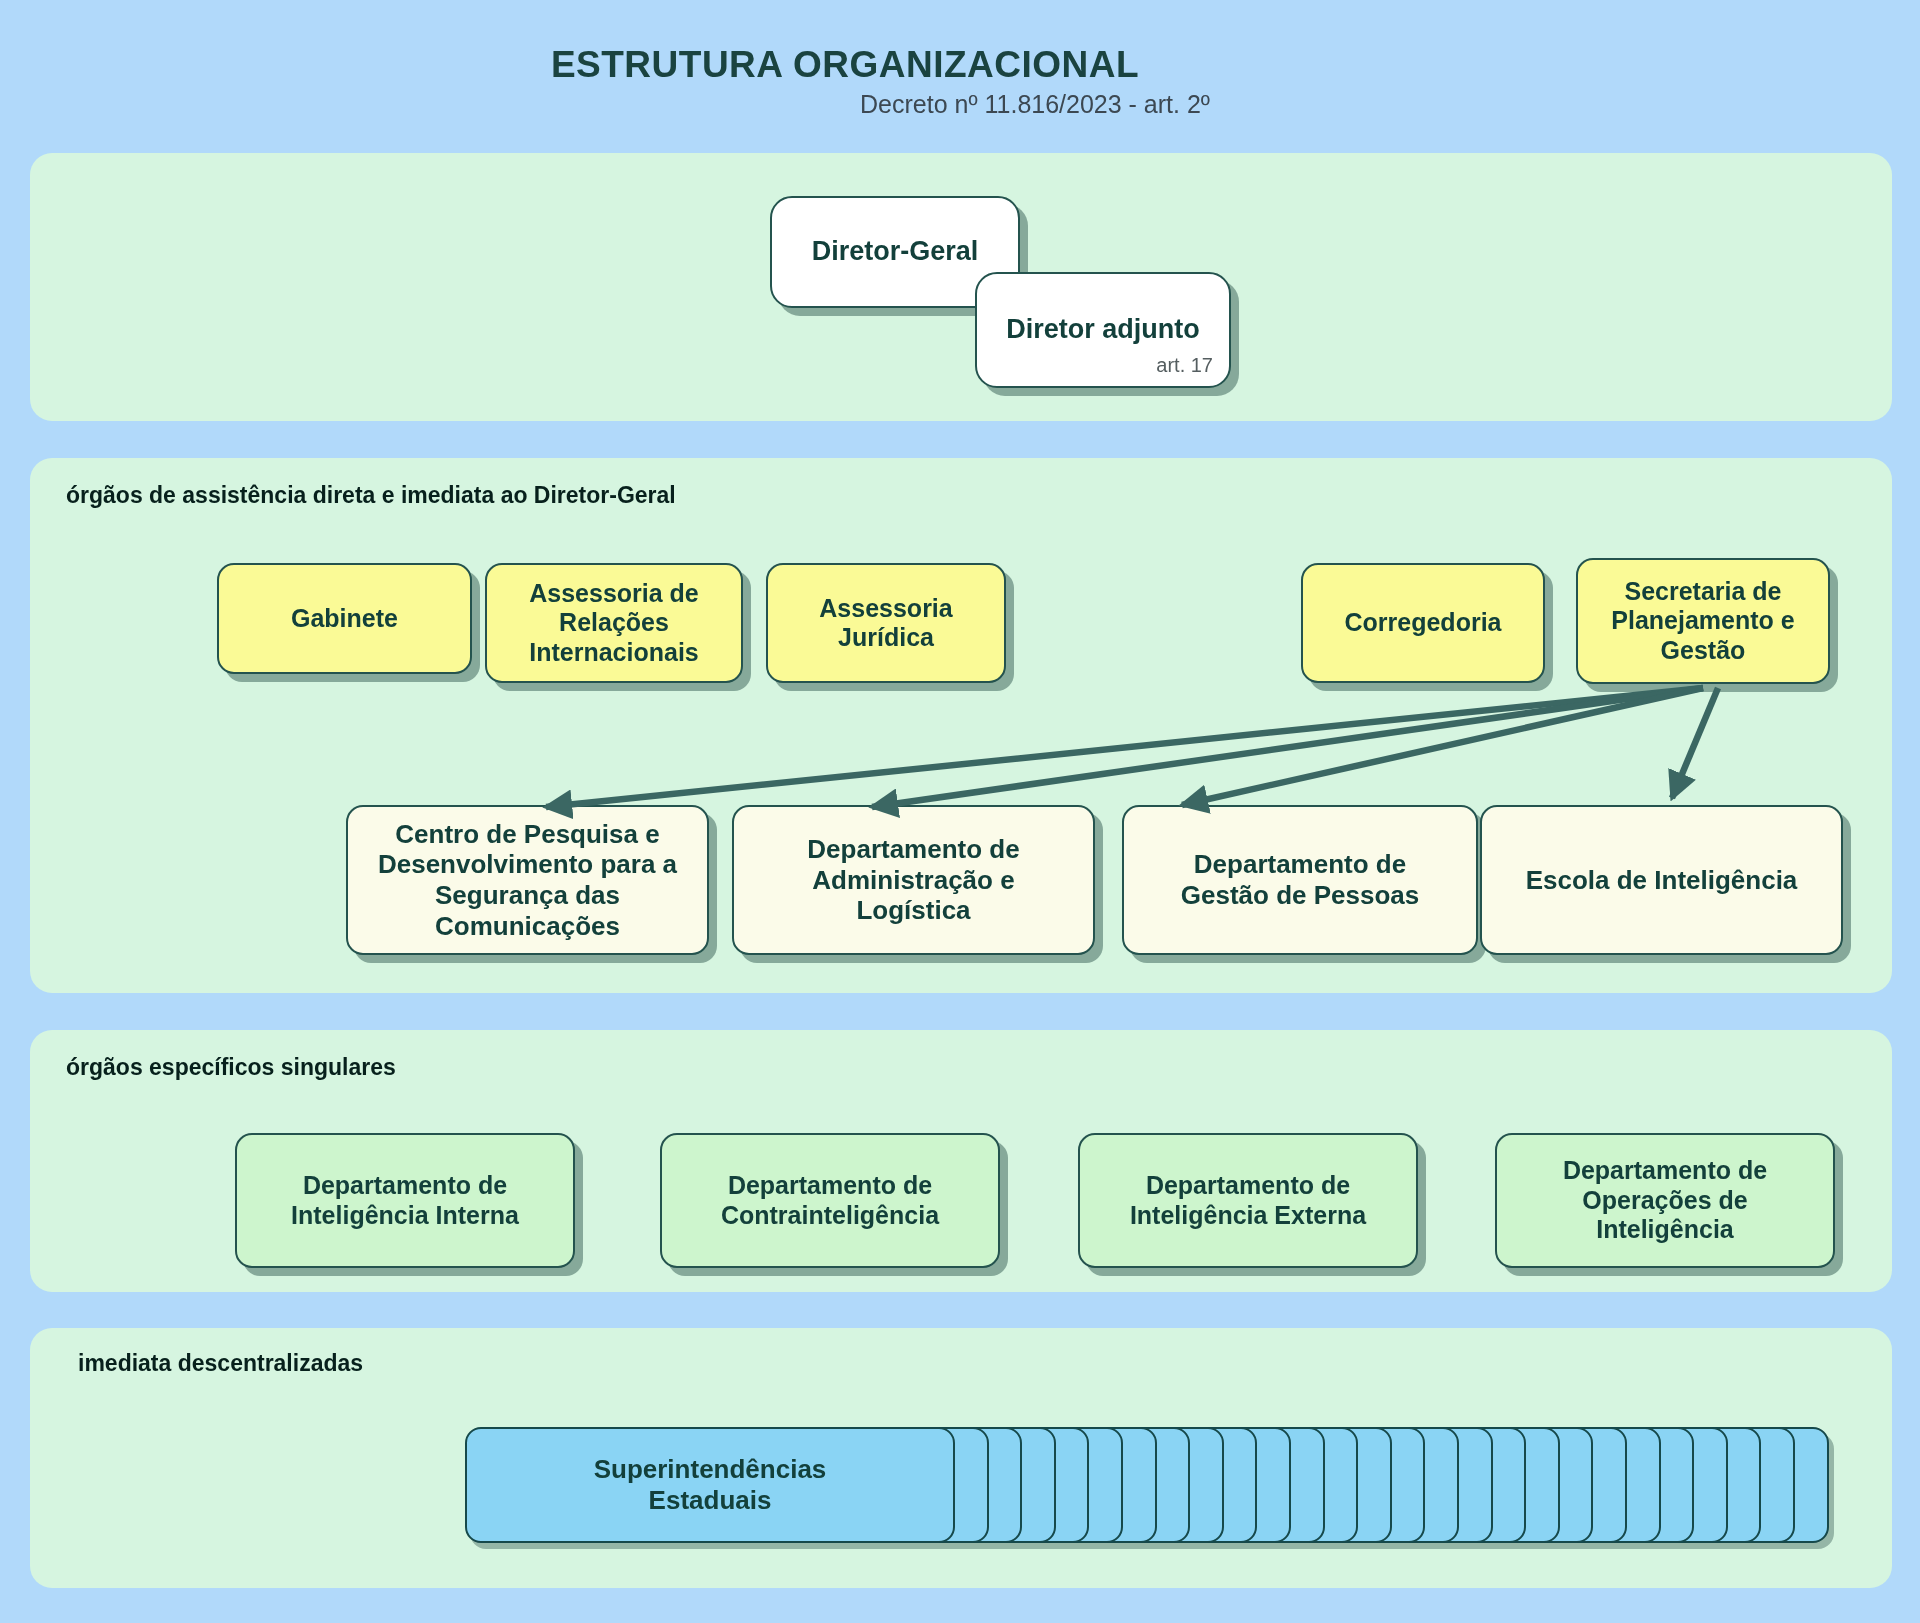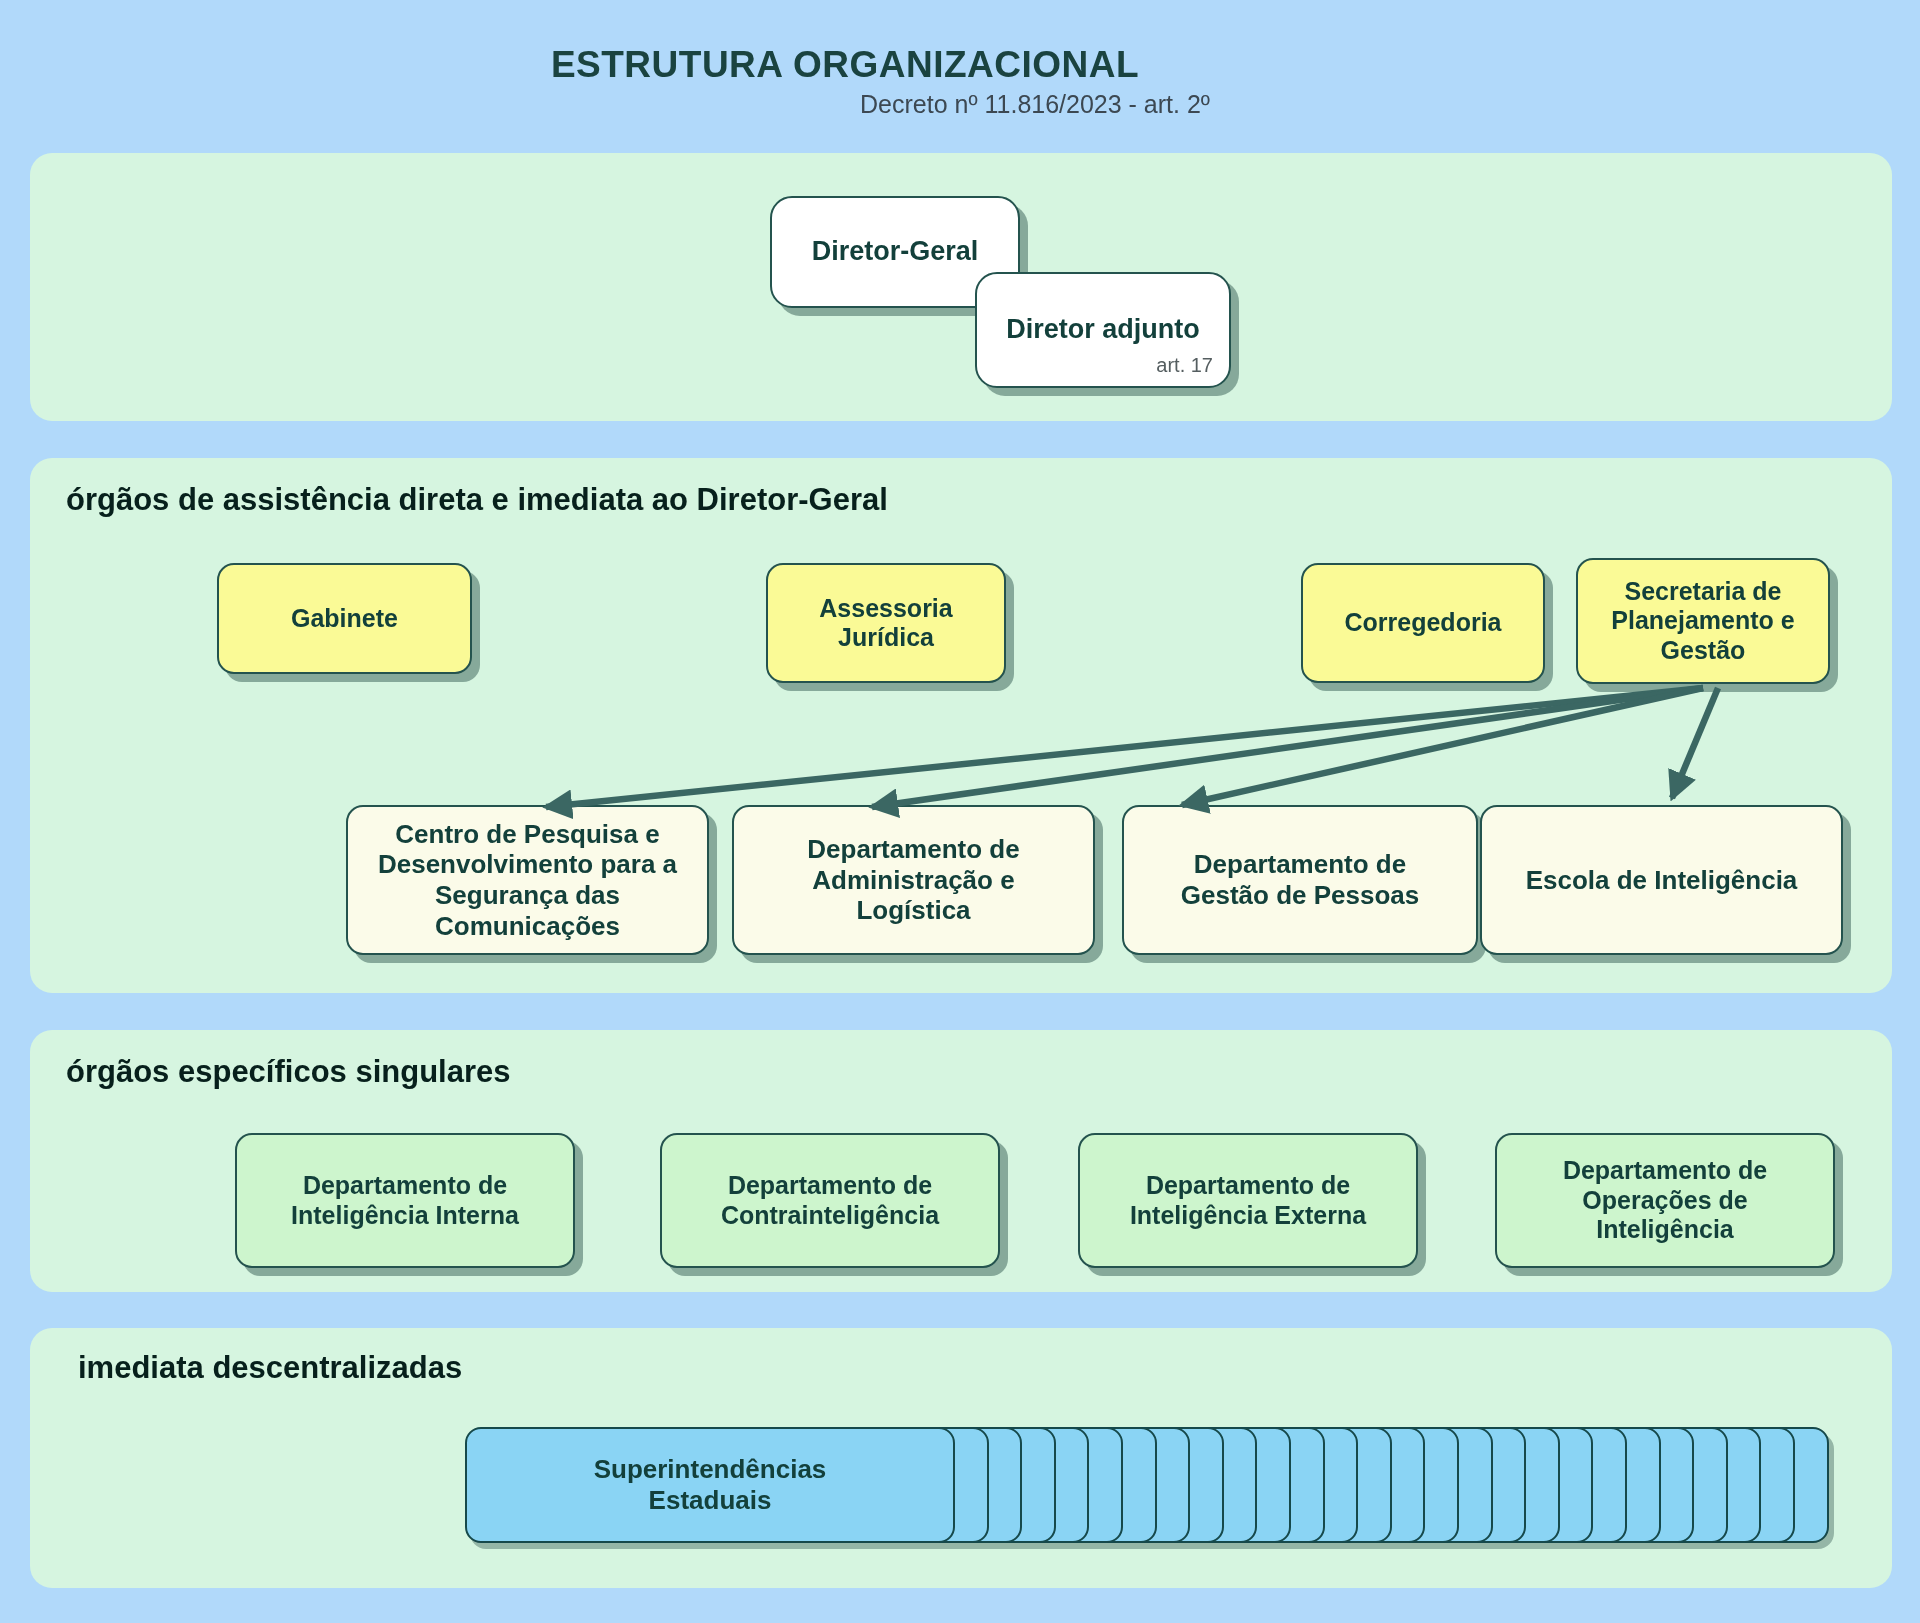--- a/index.html
+++ b/index.html
@@ -8,21 +8,21 @@
     --border:#24534e; --arrow:#3b6763; --note:#555e60;
   }
   html,body{margin:0;padding:0;background:var(--bg);}
   .stage{position:relative;width:1920px;height:1623px;background:var(--bg);
     font-family:"Liberation Sans",sans-serif;overflow:hidden;}
   .title{position:absolute;left:0;top:44px;width:1690px;text-align:center;
     font-size:37px;font-weight:bold;color:#1a4340;letter-spacing:.5px;}
   .subtitle{position:absolute;left:150px;top:90px;width:1770px;text-align:center;
     font-size:25px;color:#3c4852;}
   .panel{position:absolute;left:30px;width:1862px;background:var(--panel);border-radius:22px;}
-  .heading{position:absolute;margin:0;font-size:31px;font-weight:bold;color:var(--heading);}
+  .heading{position:absolute;margin:0;font-size:23px;font-weight:bold;color:var(--heading);}
   .node{position:absolute;display:flex;align-items:center;justify-content:center;
     text-align:center;font-weight:bold;color:var(--ink);line-height:1.18;
     border:2.5px solid var(--border);border-radius:17px;
     box-shadow:8px 8px 0 rgba(23,64,58,.42);box-sizing:border-box;}
   .white{background:#ffffff;font-size:27px;border-radius:22px;}
   .yellow{background:var(--yellow);font-size:25px;}
   .cream{background:var(--cream);font-size:26px;}
   .greenbox{background:var(--green);font-size:25px;}
   .note{position:absolute;right:16px;bottom:8px;font-size:20px;font-weight:normal;color:var(--note);}
   .lbl{display:block;}
@@ -51,20 +51,23 @@
       <span class="lbl">Diretor adjunto</span>
       <span class="note">art. 17</span>
     </div>
   </section>
 
   <section class="panel" style="top:458px;height:535px">
     <h2 class="heading" style="left:36px;top:24px">órgãos de assistência direta e imediata ao Diretor-Geral</h2>
 
     <div class="node yellow" style="left:187px;top:105px;width:255px;height:111px">
       <span class="lbl w230">Gabinete</span>
+    </div>
+    <div class="node yellow" style="left:455px;top:105px;width:258px;height:120px">
+      <span class="lbl w230">Assessoria de Relações Internacionais</span>
     </div>
     <div class="node yellow" style="left:736px;top:105px;width:240px;height:120px">
       <span class="lbl w210">Assessoria Jurídica</span>
     </div>
     <div class="node yellow" style="left:1271px;top:105px;width:244px;height:120px">
       <span class="lbl w230">Corregedoria</span>
     </div>
     <div class="node yellow" style="left:1546px;top:100px;width:254px;height:126px">
       <span class="lbl w230">Secretaria de Planejamento e Gestão</span>
     </div>

